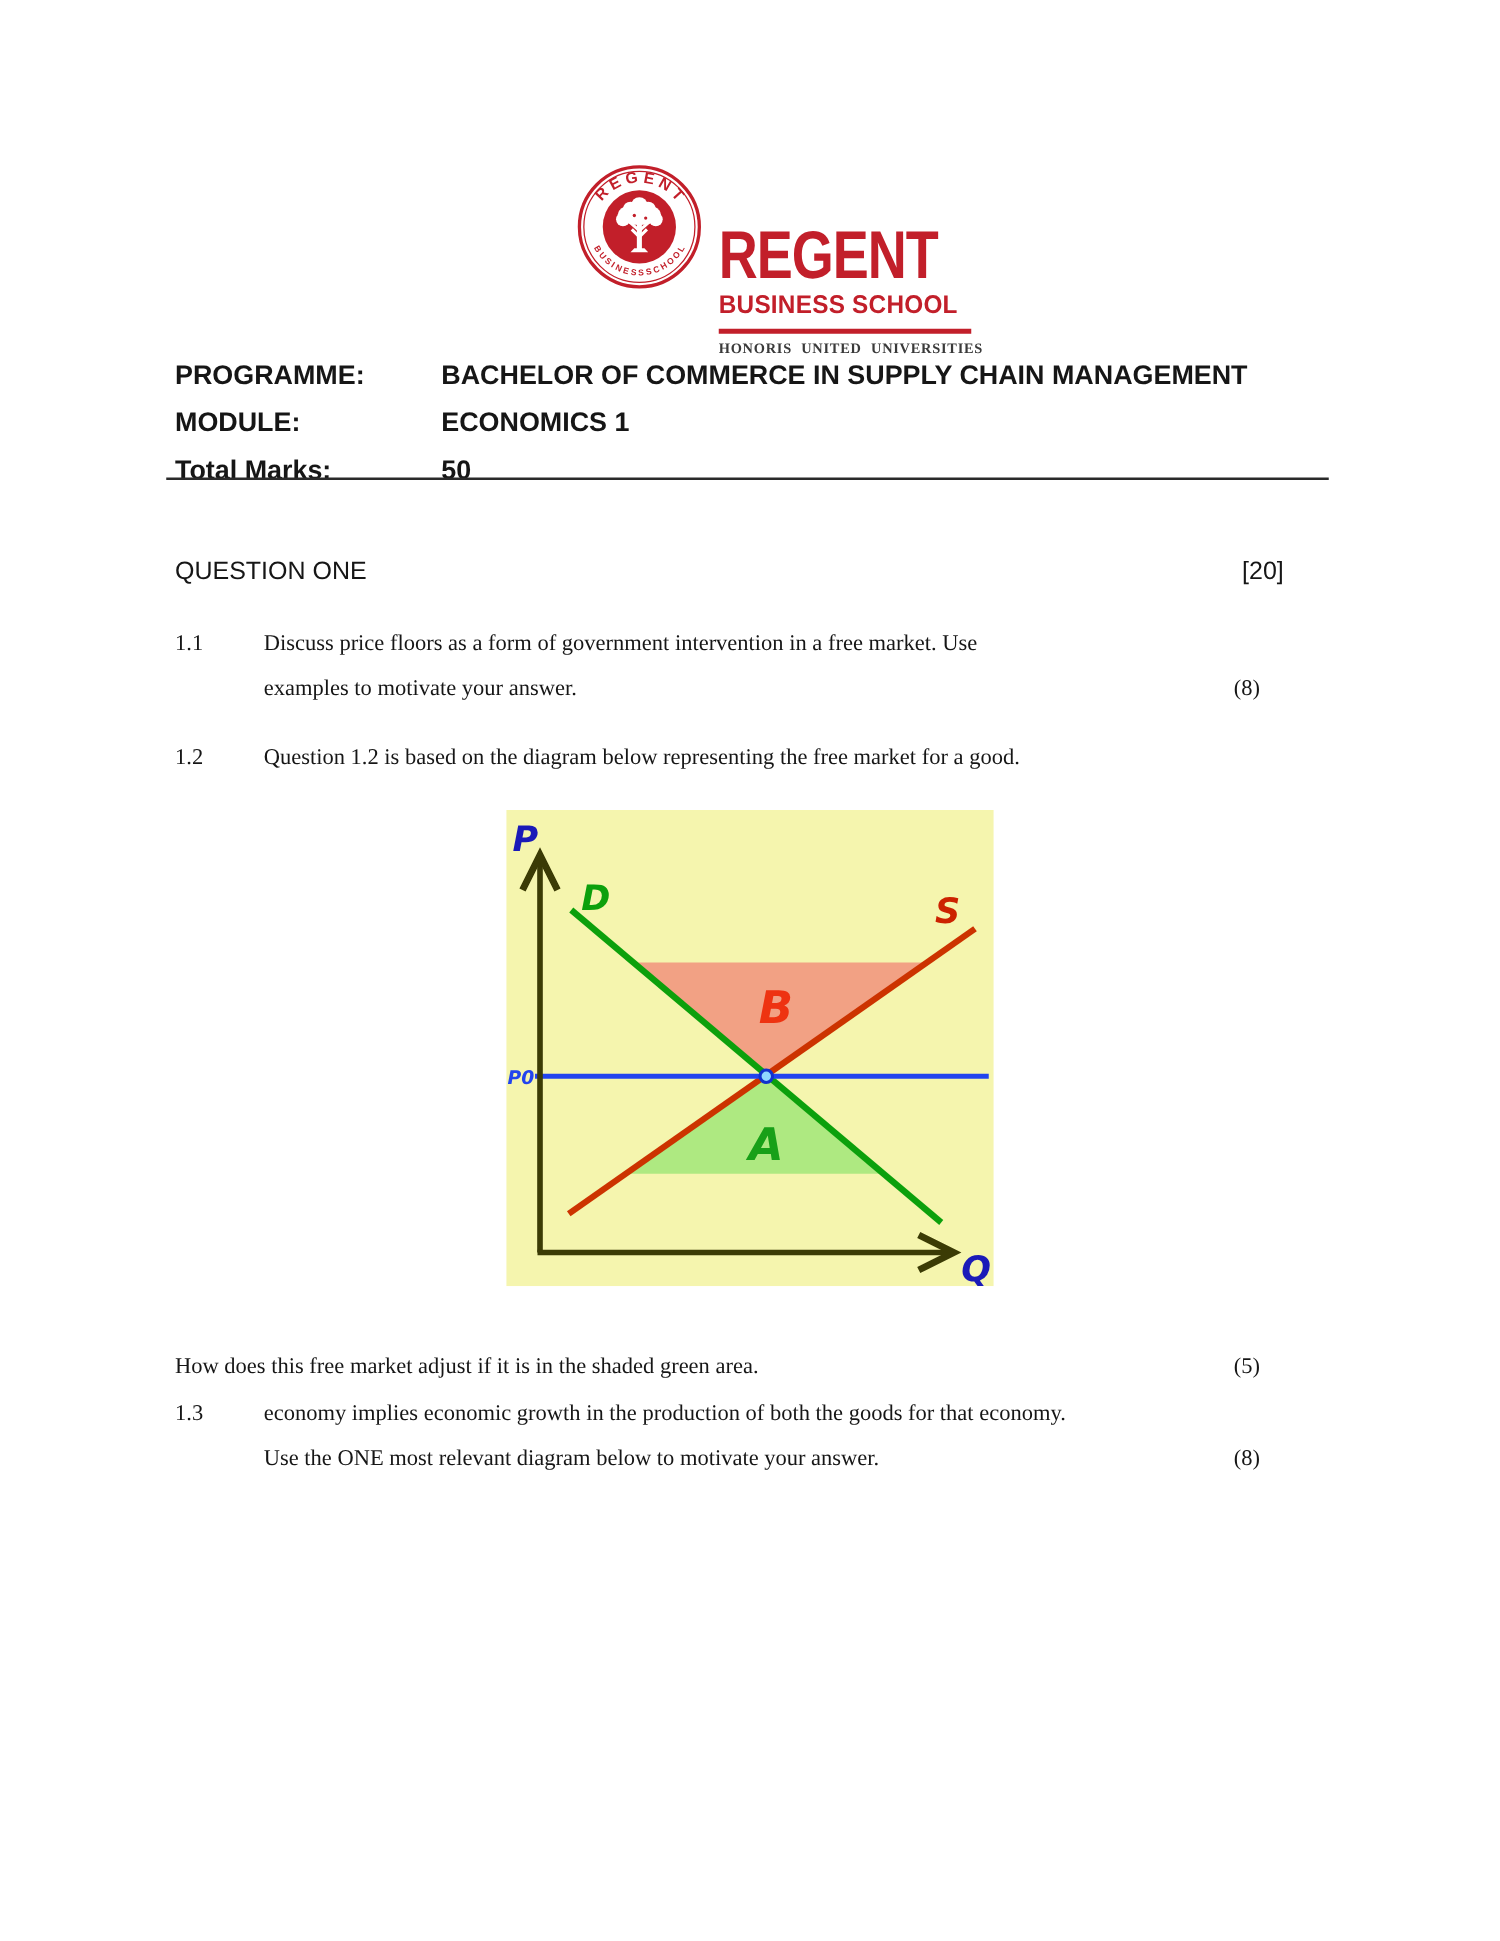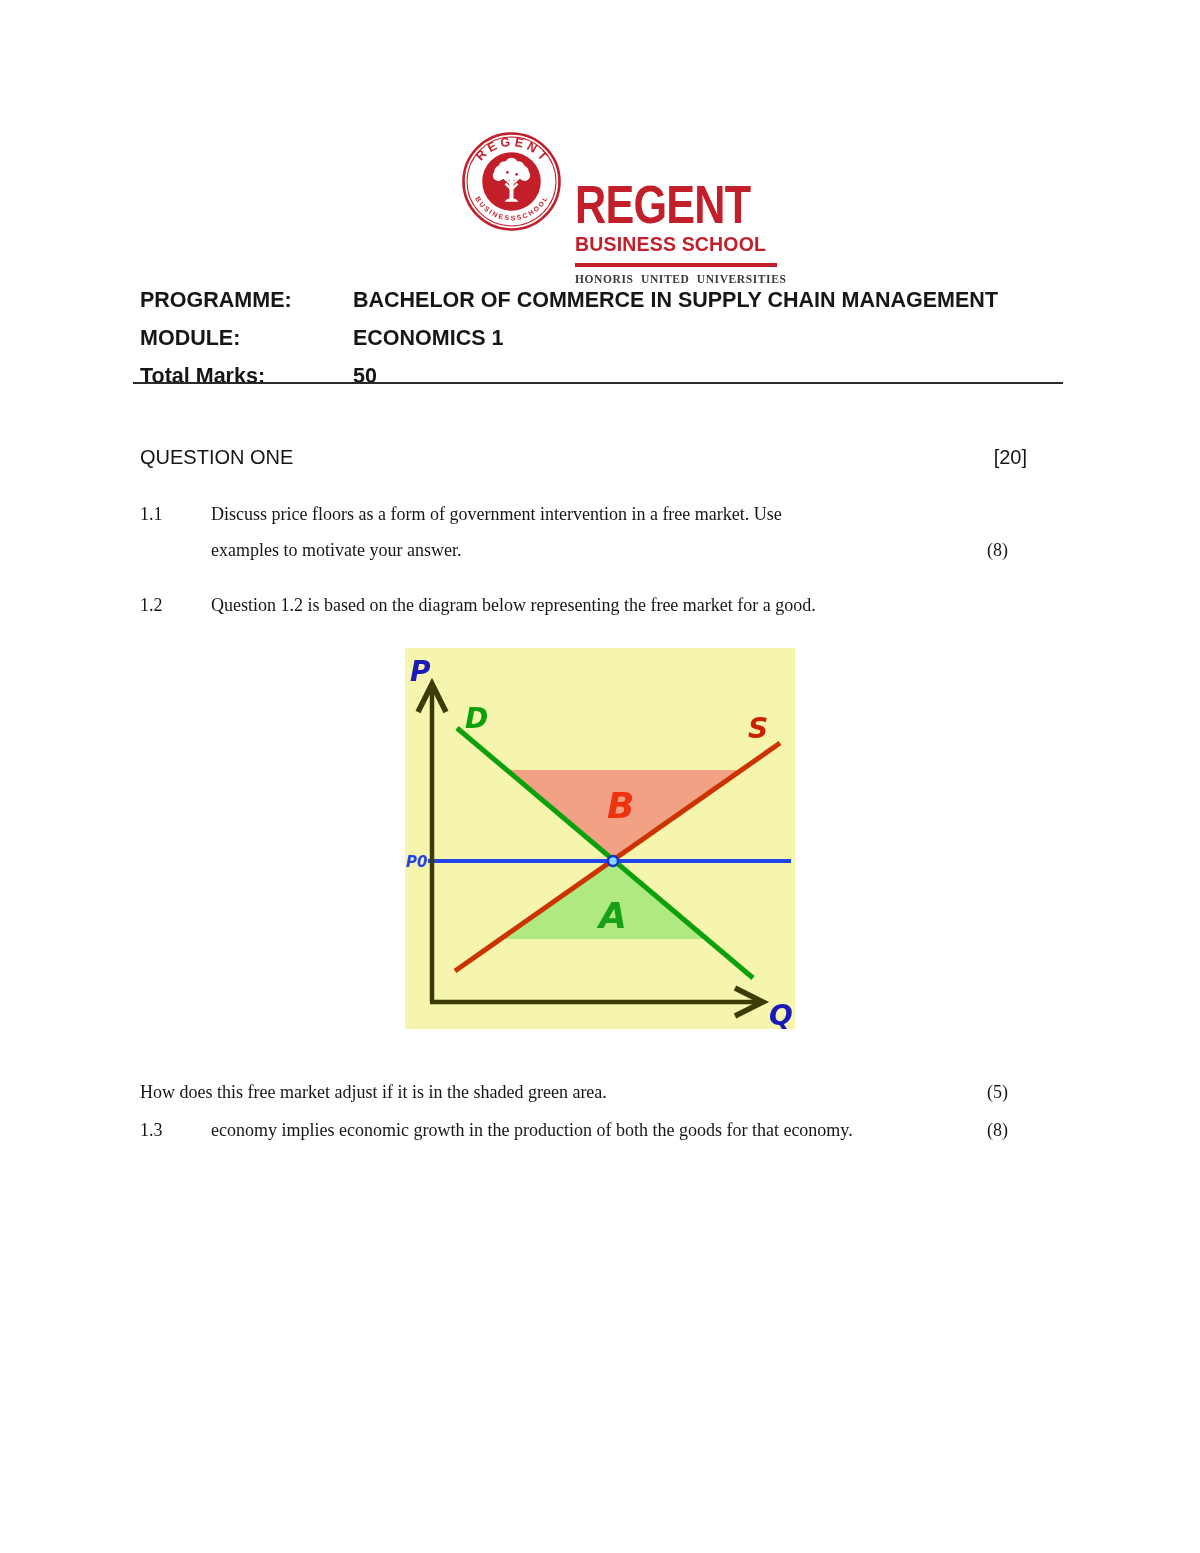--- a/index.html
+++ b/index.html
@@ -170,17 +170,18 @@
     <div class="qtext noindent">
       <div>How does this free market adjust if it is in the shaded green area.</div>
     </div>
     <span class="qmark">(5)</span>
   </div>
 
   <div class="qblock" id="q13">
     <span class="qnum">1.3</span>
     <div class="qtext">
       <div>economy implies economic growth in the production of both the goods for that economy.</div>
+      <div>Use the ONE most relevant diagram below to motivate your answer.</div>
     </div>
     <span class="qmark">(8)</span>
   </div>
 
 </div>
 
 </body></html>

